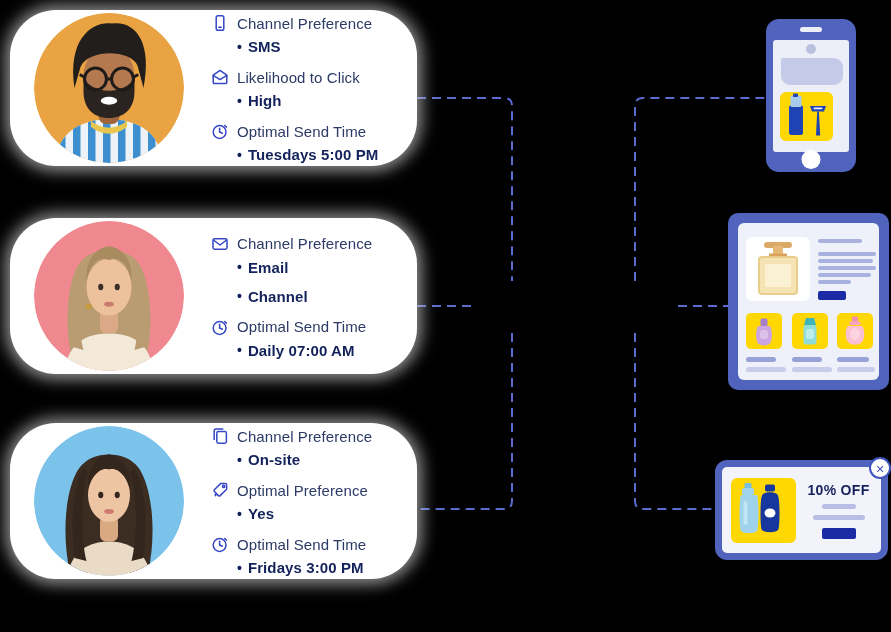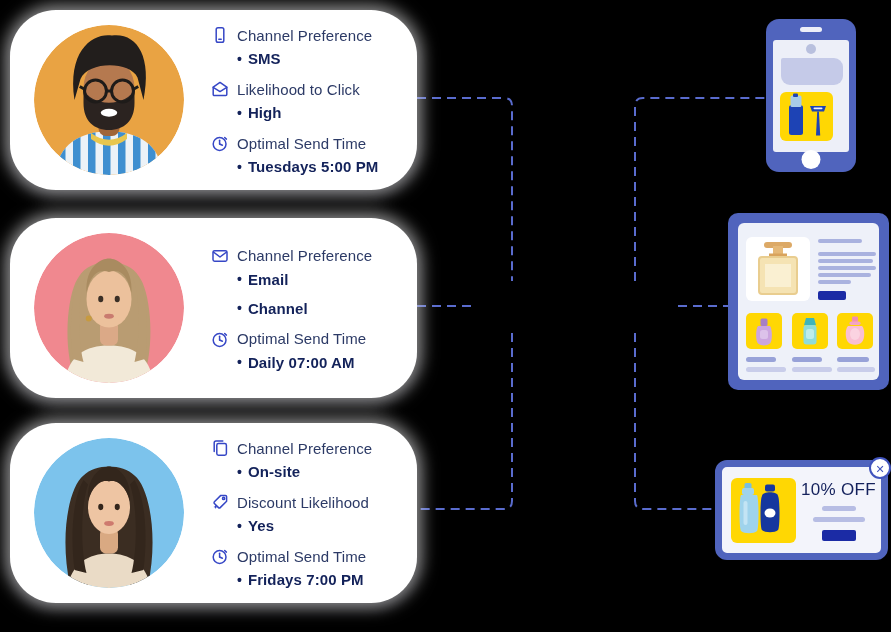--- a/index.html
+++ b/index.html
@@ -4,21 +4,21 @@
 <style>
   html,body{margin:0;padding:0;background:#000;}
   #stage{
     position:relative;width:891px;height:632px;background:#000;overflow:hidden;
     font-family:"Liberation Sans","DejaVu Sans",sans-serif;
   }
   
   #connectors{position:absolute;left:0;top:0;z-index:1;pointer-events:none;}
   
   .persona-card{
-    position:absolute;left:10px;width:407px;height:180px;background:#fff;
+    position:absolute;left:10px;width:407px;height:156px;background:#fff;
     border-radius:46px;z-index:2;display:flex;align-items:center;
     box-shadow:0 0 16px 5px rgba(255,255,255,.55), 0 6px 14px rgba(40,40,55,.35);
   }
   .avatar{width:150px;height:150px;margin-left:24px;border-radius:50%;flex:0 0 auto;overflow:hidden;}
   .avatar svg{display:block;width:100%;height:100%;}
   .info{margin-left:26px;display:flex;flex-direction:column;gap:12px;}
   .attr-group{display:flex;flex-direction:column;gap:5px;}
   .label-row{display:flex;align-items:center;gap:7px;}
   .attr-icon{width:20px;height:20px;flex:0 0 auto;}
   .attr-label{font-size:15px;color:#2C3A66;letter-spacing:.1px;}
@@ -51,21 +51,21 @@
   .tile-row{position:absolute;left:8px;top:90px;width:129px;}
   .prod-tile{position:absolute;top:0;width:36px;height:36px;background:#FFD703;border-radius:5px;}
   .tile-lines{position:absolute;width:44px;}
   .tlA{width:30px;height:5px;border-radius:2.5px;background:#98A2D8;}
   .tlB{width:40px;height:5px;border-radius:2.5px;background:#C9CDEA;margin-top:5px;}
   
   .popup{position:absolute;left:715px;top:460px;width:173px;height:100px;background:#F3F4FB;
     border:7px solid #5064BD;border-radius:12px;box-sizing:border-box;z-index:2;display:flex;align-items:center;}
   .popup-tile{width:65px;height:65px;background:#FFD703;border-radius:6px;margin-left:9px;flex:0 0 auto;}
   .popup-col{flex:1;display:flex;flex-direction:column;align-items:center;gap:6px;}
-  .popup-offer{font-size:17px;font-weight:400;color:#14215C;letter-spacing:.3px;}
+  .popup-offer{font-size:14px;font-weight:700;color:#14215C;letter-spacing:.3px;}
   .plA{width:34px;height:5px;border-radius:2.5px;background:#B7BDE4;}
   .plB{width:52px;height:5px;border-radius:2.5px;background:#B7BDE4;}
   .popup-cta{width:34px;height:11px;border-radius:2px;background:#1B2BA5;margin-top:2px;}
   .popup-close{
     position:absolute;right:-10px;top:-10px;width:22px;height:22px;border-radius:50%;
     background:#fff;border:2px solid #4053BD;color:#4053BD;font-size:11px;line-height:20px;
     text-align:center;cursor:pointer;padding:0;font-family:inherit;
   }
   svg.fit{display:block;width:100%;height:100%;}
 </style>
@@ -281,42 +281,42 @@
           </div>
           <div class="attr-group">
             <div class="label-row">
               <span class="attr-icon"><svg viewBox="0 0 20 20" width="20" height="20">
                   <g fill="none" stroke="#3647C6" stroke-width="1.5" stroke-linecap="round" stroke-linejoin="round">
                     <path d="M10.8 3.4 H15.4 A1.2 1.2 0 0 1 16.6 4.6 V9.2 L10.2 15.6 A1.2 1.2 0 0 1 8.5 15.6 L4.4 11.5 A1.2 1.2 0 0 1 4.4 9.8 Z"></path>
                     <circle cx="13.6" cy="6.4" r="1.1"></circle>
                   </g>
                   <path d="M5.6 12.8 L6.2 14.3 L7.7 14.9 L6.2 15.5 L5.6 17 L5 15.5 L3.5 14.9 L5 14.3 Z" fill="#3647C6"></path>
                 </svg></span>
-              <span class="attr-label">Discount Likelihood</span>
+              <span class="attr-label">Optimal Preference</span>
             </div>
             <div class="value-row">
               <span class="bullet">•</span>
               <span class="attr-value">Yes</span>
             </div>
           </div>
           <div class="attr-group">
             <div class="label-row">
               <span class="attr-icon"><svg viewBox="0 0 20 20" width="20" height="20">
                   <g fill="none" stroke="#3647C6" stroke-width="1.5" stroke-linecap="round" stroke-linejoin="round">
                     <circle cx="9.6" cy="11" r="6.4"></circle>
                     <path d="M9.6 11 V7.2"></path>
                     <path d="M9.6 11 L12.4 12.3"></path>
                     <path d="M14.7 4.5 L16.4 6.1"></path>
                   </g>
                 </svg></span>
               <span class="attr-label">Optimal Send Time</span>
             </div>
             <div class="value-row">
               <span class="bullet">•</span>
-              <span class="attr-value">Fridays 7:00 PM</span>
+              <span class="attr-value">Fridays 3:00 PM</span>
             </div>
           </div>
         </div>
       </div>
     </div>
 
 
   <div class="phone">
     <div class="phone-speaker"></div>
     <div class="phone-screen">

